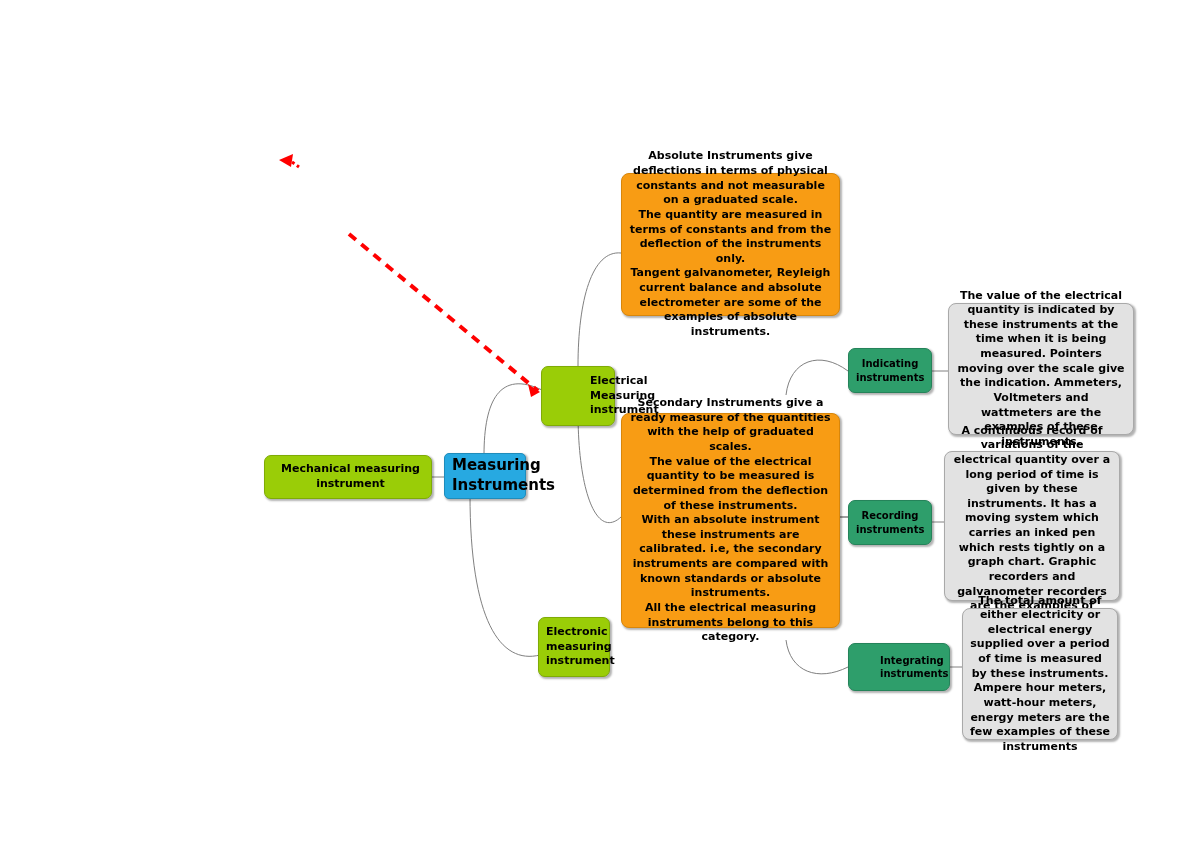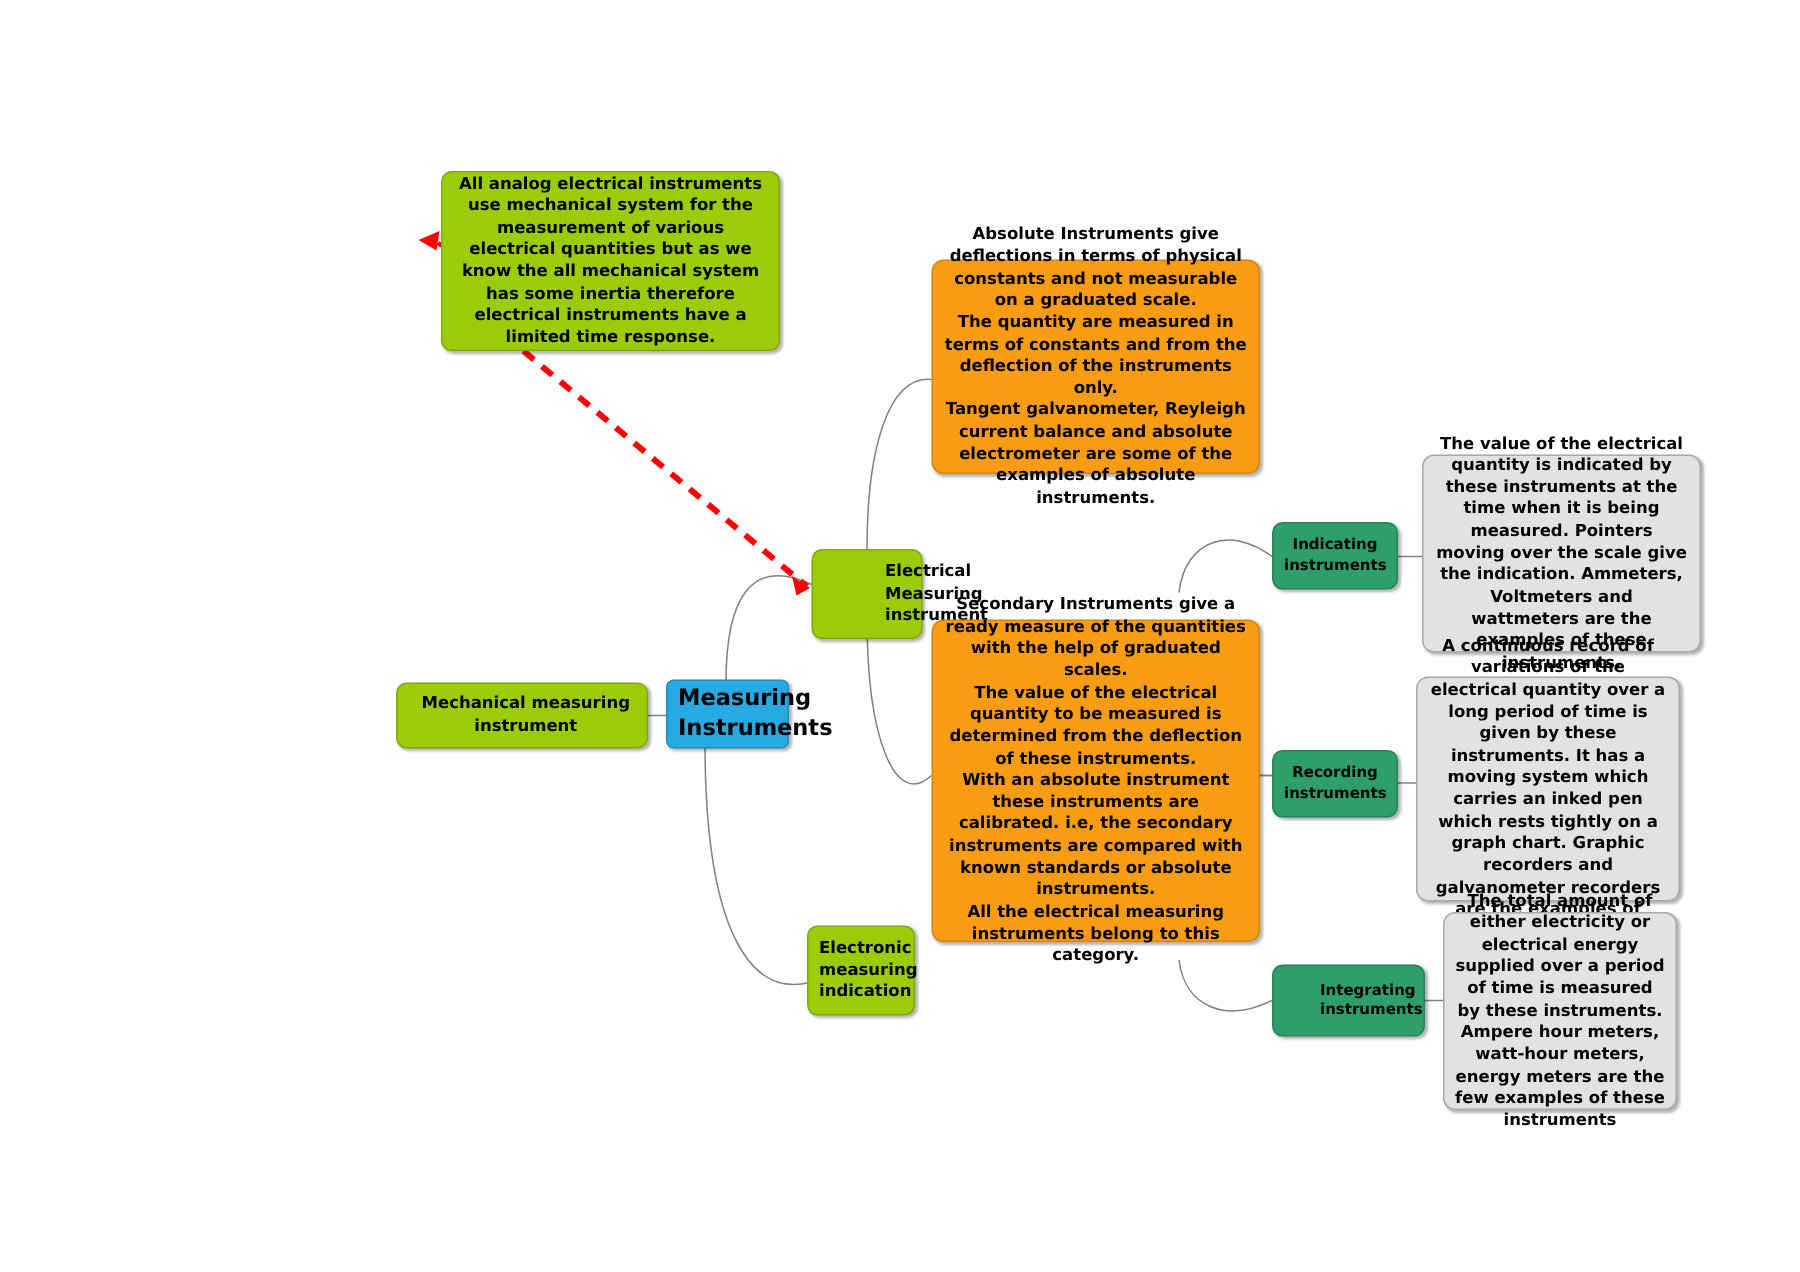--- a/index.html
+++ b/index.html
@@ -109,44 +109,41 @@
     <path d="M950,667 L962,667" fill="none" stroke="#808080" stroke-width="1"></path>
 
     <path d="M349,234 L538,391" fill="none" stroke="#ff0000" stroke-width="4" stroke-dasharray="9 7" stroke-linecap="butt"></path>
     <polygon points="540,392 528,384 531,397" fill="#ff0000"></polygon>
 
     <polygon points="279,160 293,154 291,167" fill="#ff0000"></polygon>
     <path d="M292,162 L299,167" fill="none" stroke="#ff0000" stroke-width="3" stroke-dasharray="3 3"></path>
   </svg>
 
 
-  <div class="node green" style="left:294px; top:114px; width:226px; height:120px;">
-    <span class="node-text">All analog electrical instruments use mechanical system for the measurement of various electrical quantities but as we know the all mechanical system has some inertia therefore electrical instruments have a limited time response.</span>
-  </div>
 
   <div class="node blue" style="left:444px; top:453px; width:82px; height:46px;">
     <span class="node-text">Measuring
 Instruments</span>
   </div>
 
   <div class="node green" style="left:264px; top:455px; width:168px; height:44px;padding-left:12px;">
     <span class="node-text">Mechanical measuring
 instrument</span>
   </div>
 
   <div class="node green" style="left:541px; top:366px; width:74px; height:60px;padding-left:48px;">
     <span class="node-text">Electrical
 Measuring
 instrument</span>
   </div>
 
   <div class="node green" style="left:538px; top:617px; width:72px; height:60px;">
     <span class="node-text">Electronic
 measuring
-indication</span>
+instrument</span>
   </div>
 
   <div class="node orange" style="left:621px; top:173px; width:219px; height:143px;">
     <span class="node-text">Absolute Instruments give deflections in terms of physical constants and not measurable on a graduated scale.
 The quantity are measured in terms of constants and from the deflection of the instruments only.
 Tangent galvanometer, Reyleigh current balance and absolute electrometer are some of the examples of absolute instruments.</span>
   </div>
 
   <div class="node orange" style="left:621px; top:413px; width:219px; height:215px;">
     <span class="node-text">Secondary Instruments give a ready measure of the quantities with the help of graduated scales.

